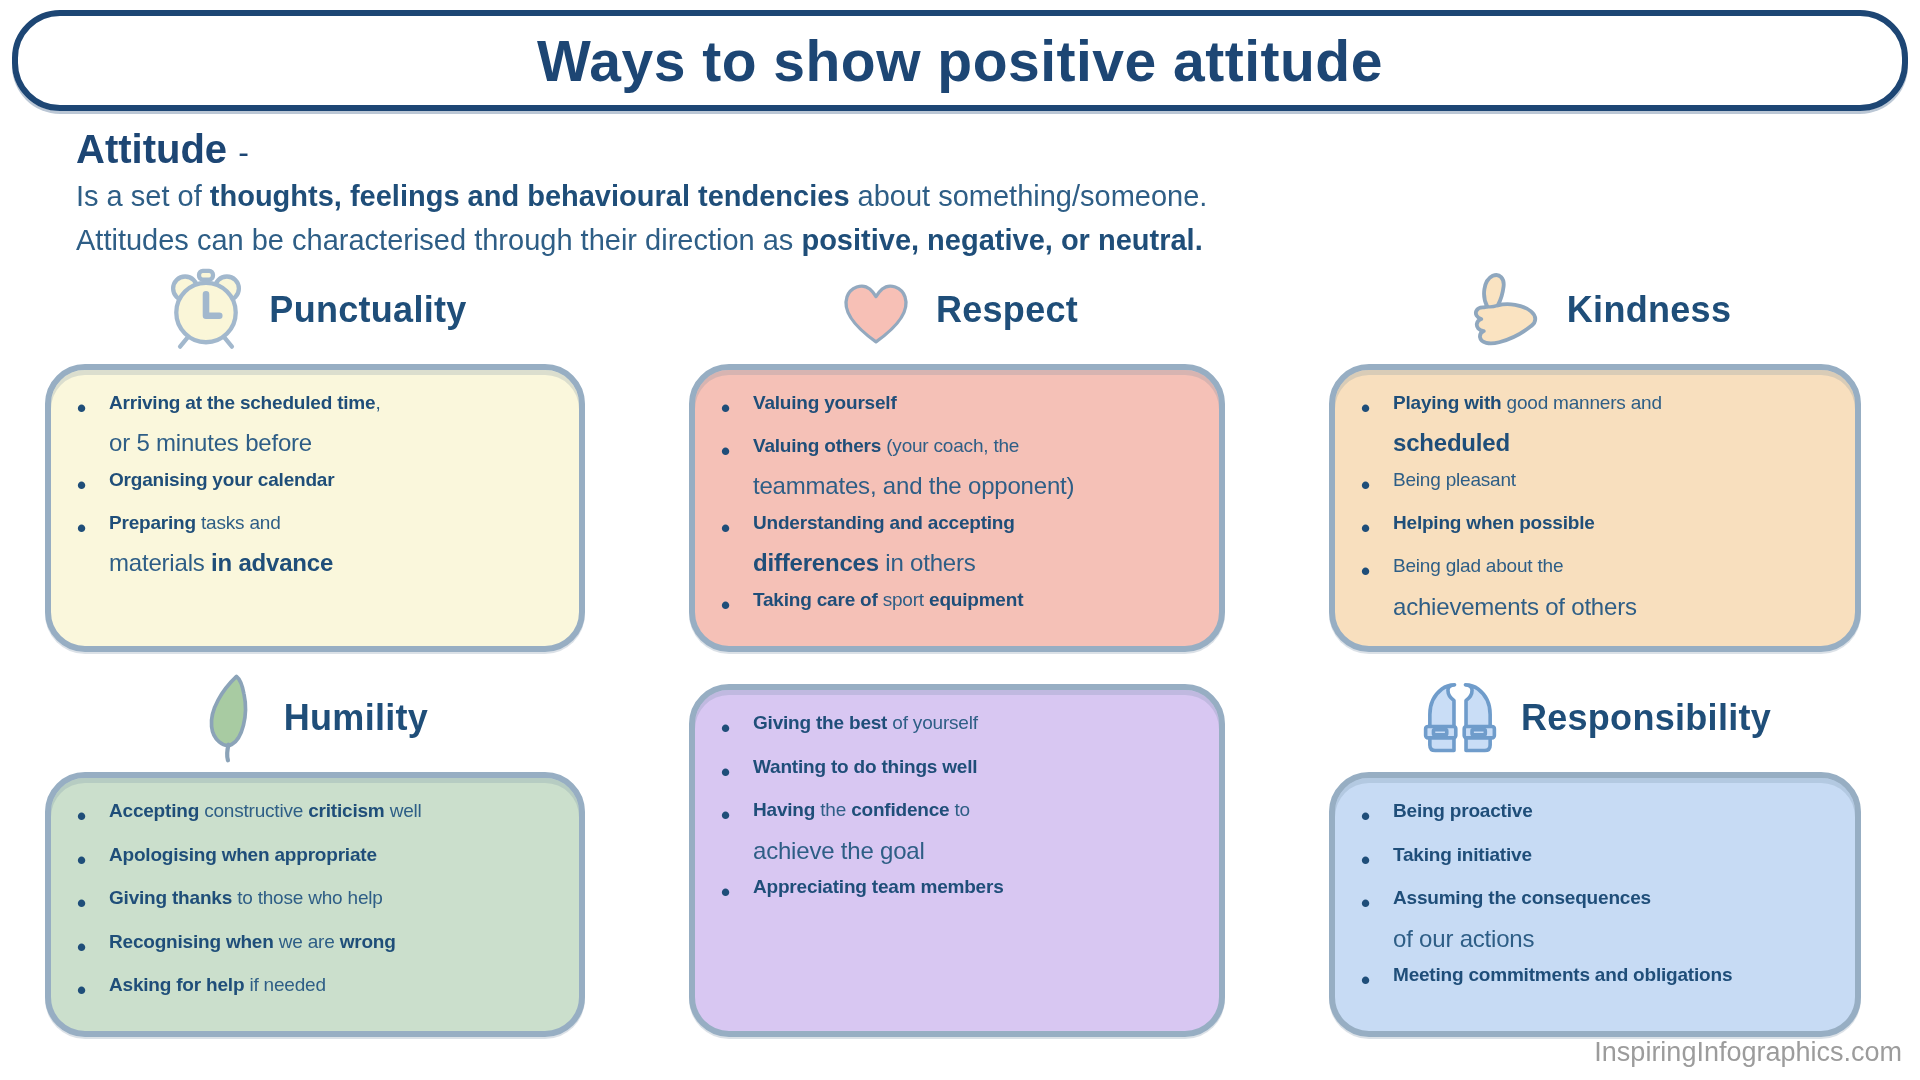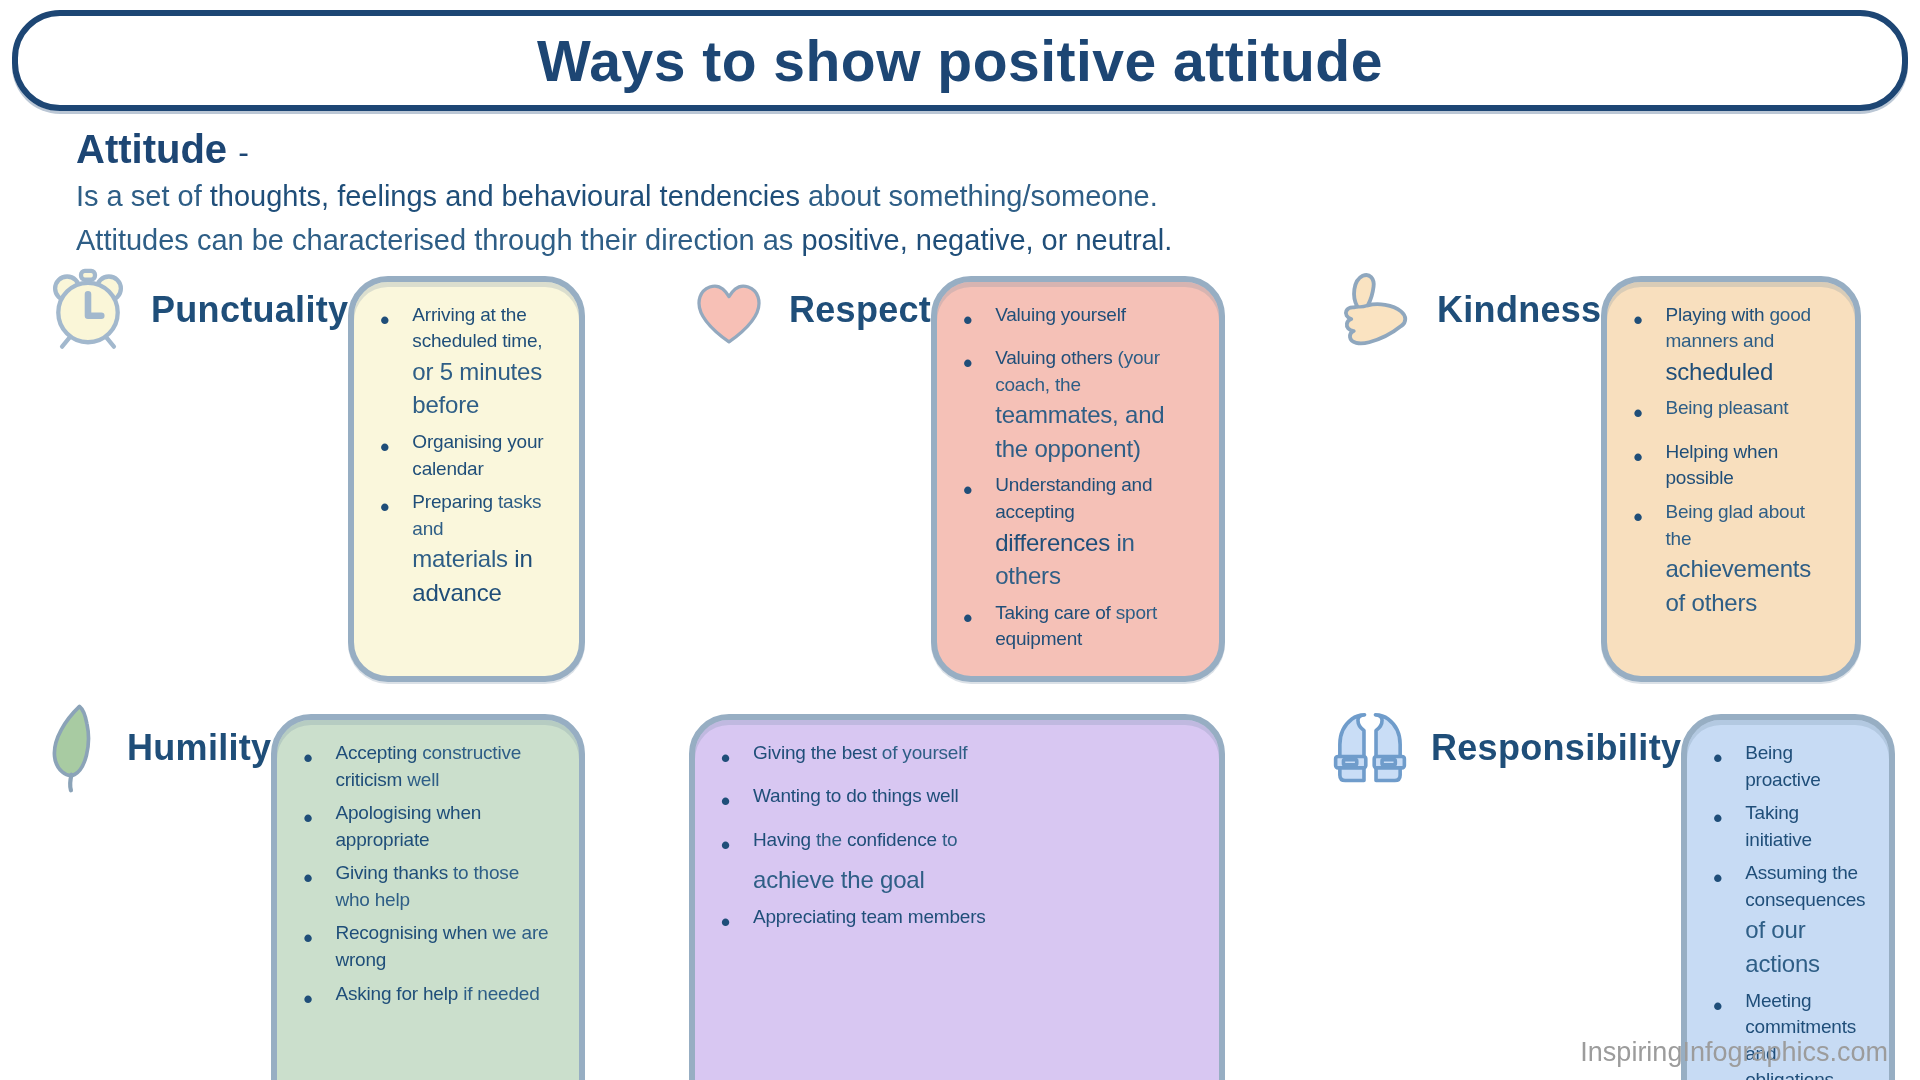--- a/index.html
+++ b/index.html
@@ -17,41 +17,41 @@
     border:6px solid var(--title);border-radius:48px;
     display:flex;align-items:center;justify-content:center;
     box-shadow:0 3px 0 rgba(29,70,116,.30);
   }
   .title-pill h1{margin:0;font-size:57px;font-weight:800;color:var(--title);letter-spacing:.5px;}
   .intro{padding:17px 0 0 76px;}
   .intro-heading{font-size:40px;line-height:1.05;color:var(--title);}
   .intro-heading .attitude{font-weight:800;}
   .intro-heading .dash{font-weight:400;font-size:32px;}
   .intro-line{margin:9px 0 0;font-size:29px;line-height:1.2;color:var(--text);}
-  .md b{color:var(--navy);font-weight:400;}
+  .md b{color:var(--navy);font-weight:700;}
   .grid{
     display:grid;grid-template-columns:540px 536px 532px;
     column-gap:104px;row-gap:22px;padding:8px 45px 0;
   }
-  .sec{display:flex;flex-direction:row;}
+  .sec{display:flex;flex-direction:column;}
   .sec-header{height:88px;display:flex;align-items:center;justify-content:center;gap:20px;}
   .sec-header .icon{display:flex;align-items:center;}
   .sec-header .icon svg{display:block;}
   .sec-title{margin:0;font-size:36px;font-weight:800;color:var(--navy);letter-spacing:.3px;}
   .box{
     flex:1;margin-top:10px;border:6px solid var(--border);border-radius:40px;
     padding:20px 24px 16px 26px;min-height:240px;
     box-shadow:inset 0 5px 0 rgba(110,135,160,.22), 0 2px 0 rgba(110,135,160,.25);
   }
   .bullet{margin-bottom:7px;}
   .brow{display:flex;}
   .marker{flex:0 0 32px;width:32px;color:var(--navy);font-weight:700;font-size:26px;line-height:1.4;}
   .bt{flex:1;font-size:19px;line-height:1.4;letter-spacing:-.2px;color:var(--text);}
   .cont{margin-left:32px;font-size:24px;line-height:1.4;letter-spacing:-.2px;color:var(--text);}
-  .credit{position:absolute;right:32px;bottom:12px;font-size:27px;color:var(--credit);}
+  .credit{position:absolute;right:18px;bottom:12px;font-size:27px;color:var(--credit);}
 </style>
 </head>
 <body>
 
 <div class="page">
 
   <header class="title-pill">
     <h1>Ways to show positive attitude</h1>
   </header>
 

